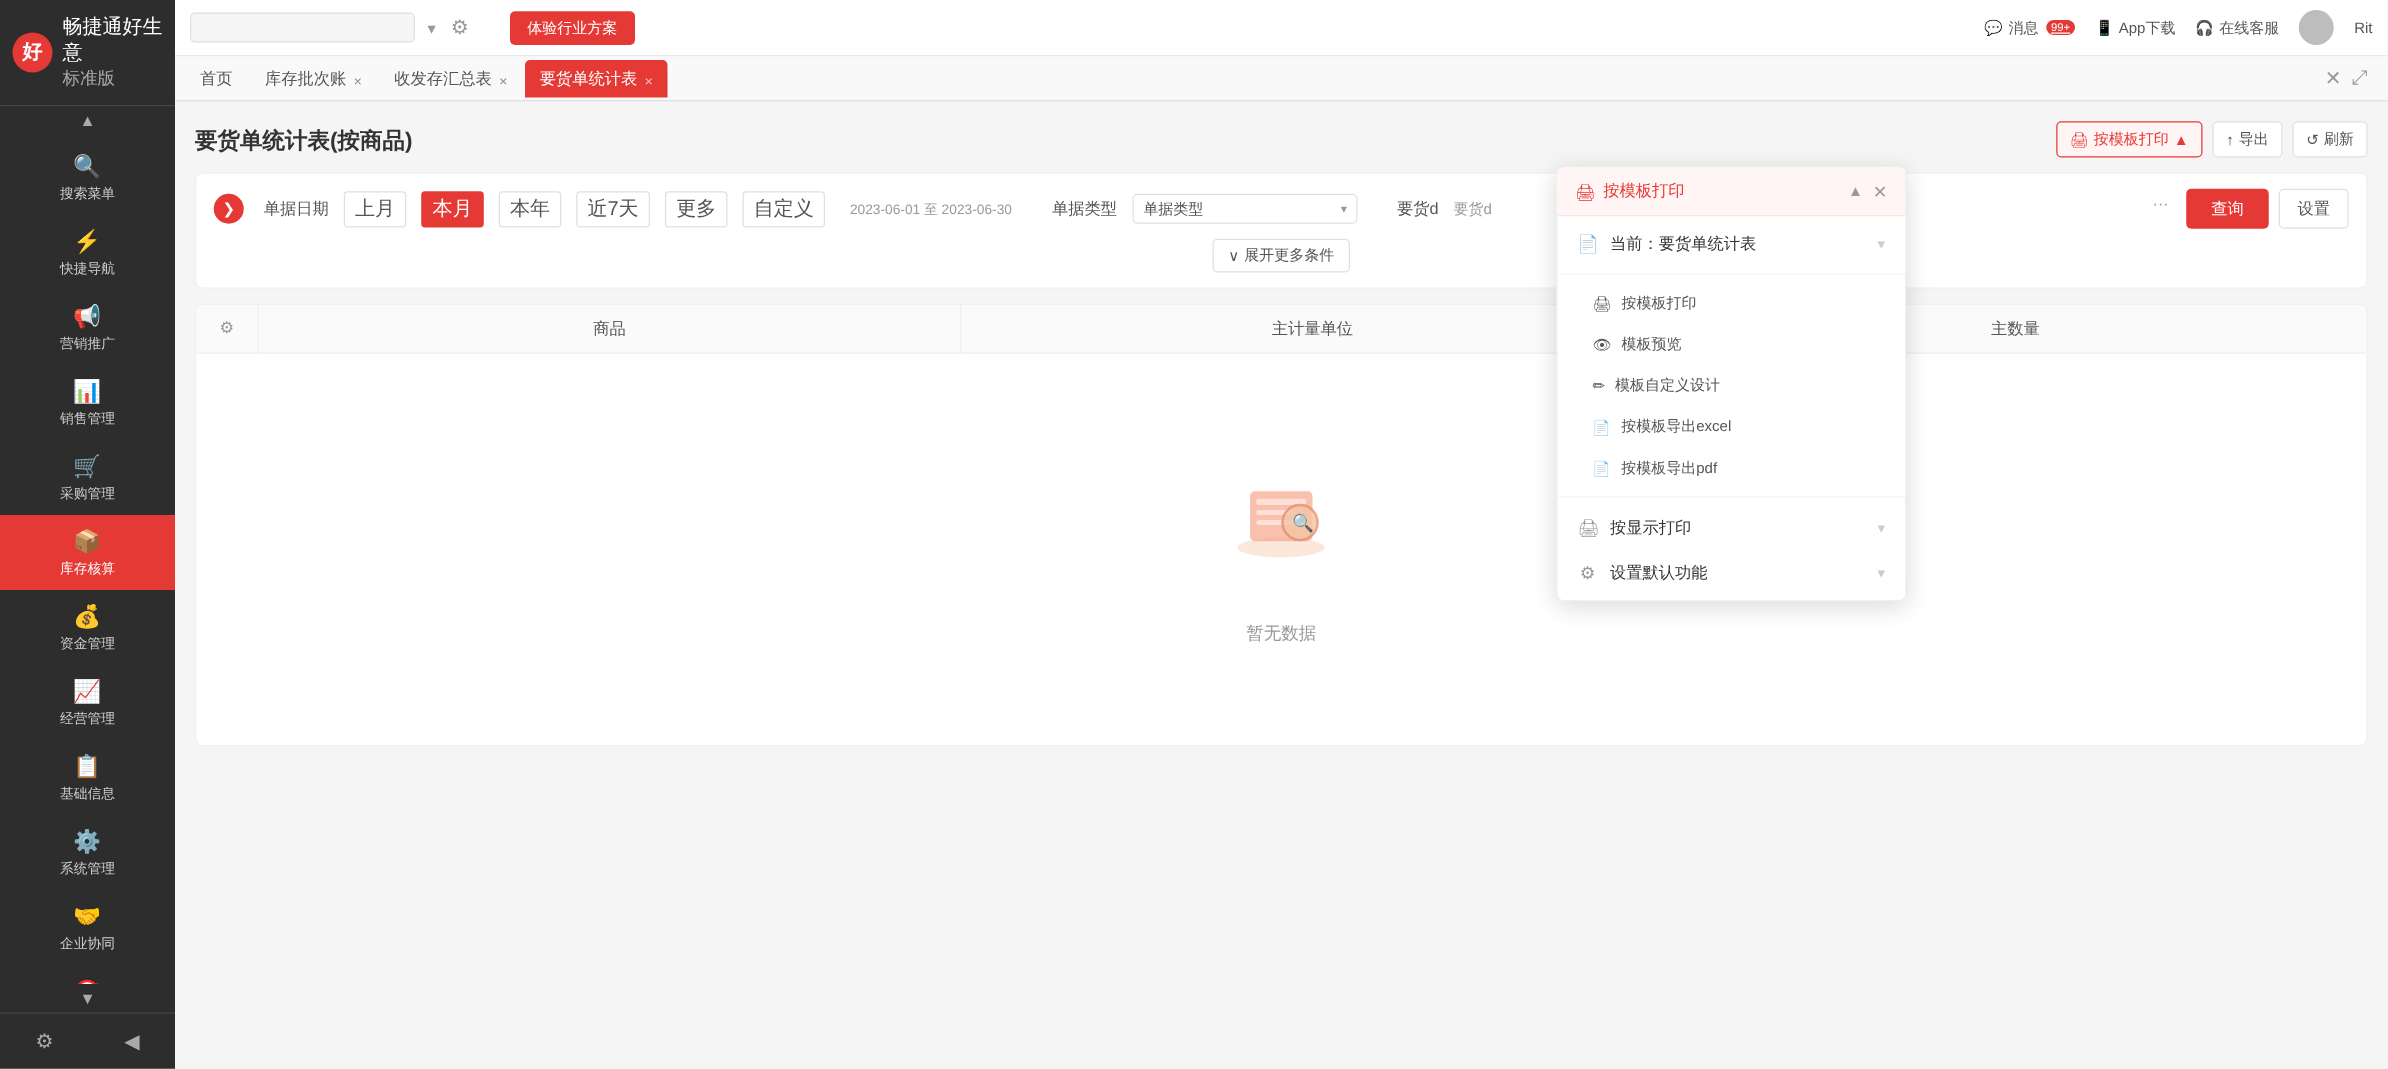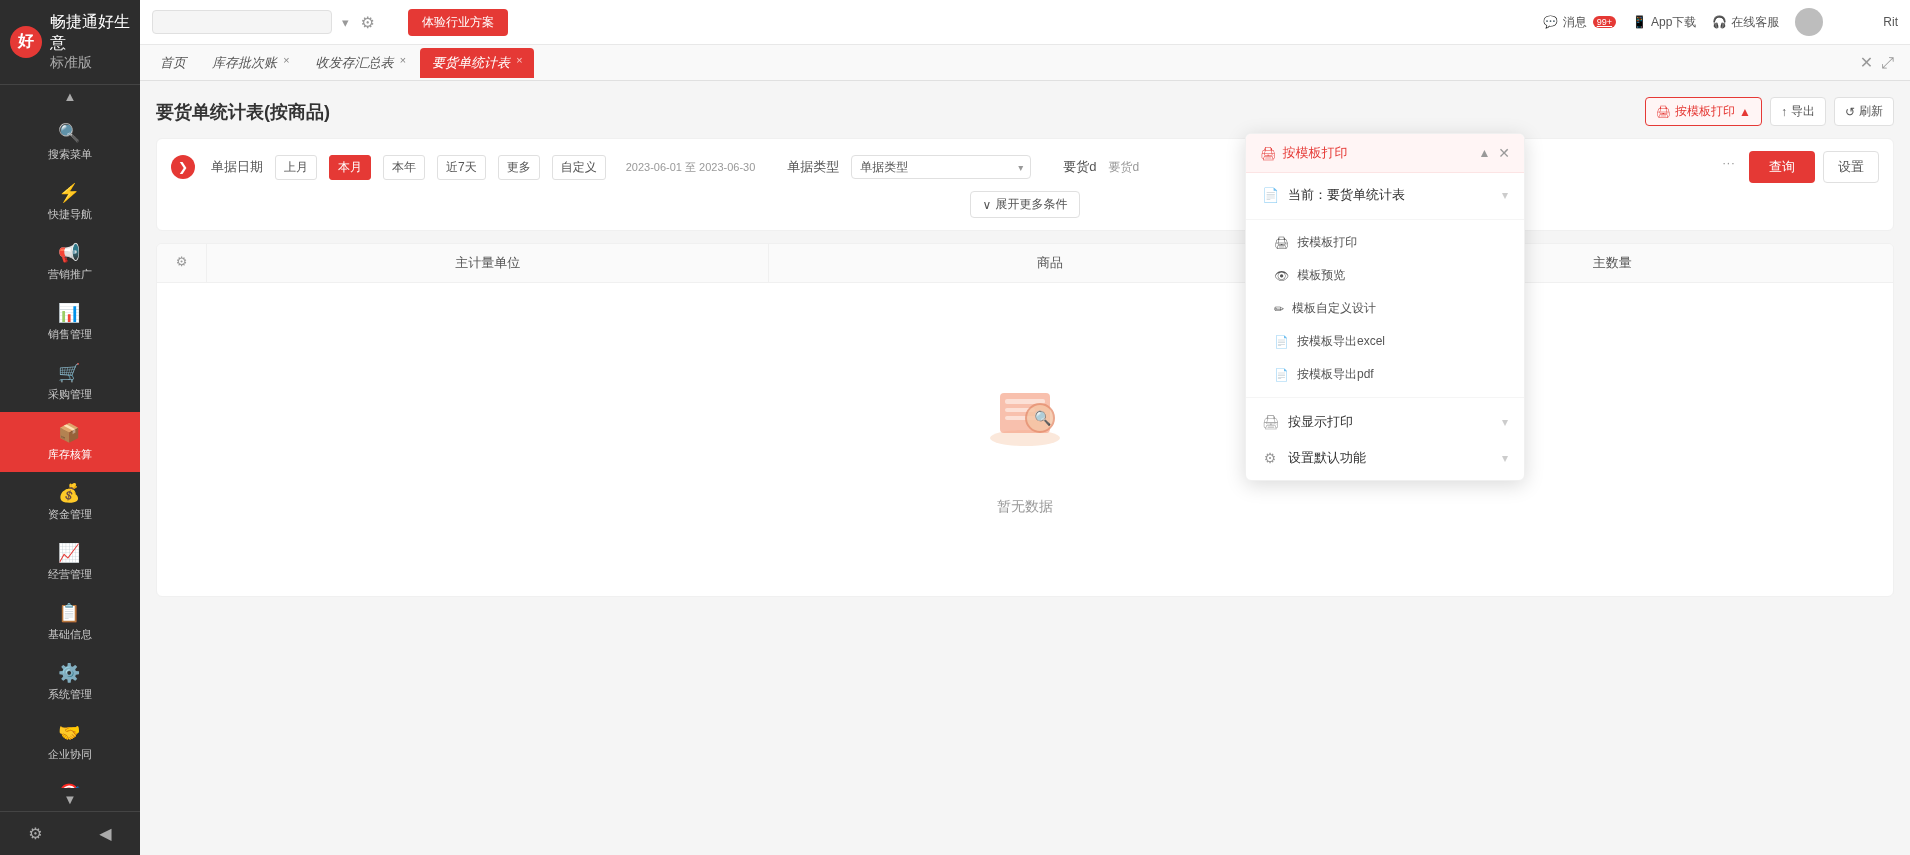--- a/index.html
+++ b/index.html
@@ -43,30 +43,30 @@
     .topbar-chevron { color: #999; cursor: pointer; margin-left: 2px; }
     .topbar-gear { color: #999; cursor: pointer; font-size: 16px; margin-left: 4px; }
     .topbar-btn {
       background: #e53935; color: white; border: none; border-radius: 4px; padding: 5px 14px; font-size: 12px; cursor: pointer; margin-left: 25px;
     }
     .topbar-spacer { flex: 1; }
     .topbar-action { display: flex; align-items: center; gap: 16px; color: #555; font-size: 12px; }
     .topbar-action-item { display: flex; align-items: center; gap: 4px; cursor: pointer; }
     .topbar-badge { background: #e53935; color: white; font-size: 9px; padding: 1px 4px; border-radius: 10px; margin-left: 2px; text-decoration: underline; }
     .topbar-avatar { width: 28px; height: 28px; background: #bdbdbd; border-radius: 50%; }
-    .topbar-username { color: #555; font-size: 12px; margin-left: 44px; }
+    .topbar-username { color: #555; font-size: 12px; }
 
     
     .tabbar {
       position: fixed; left: 140px; top: 45px; right: 0; height: 36px; background: #f9f9f9; border-bottom: 1px solid #e0e0e0;
       display: flex; align-items: center; padding: 0 8px; z-index: 98; gap: 2px;
     }
     .tab {
       padding: 6px 12px; font-size: 13px; cursor: pointer; color: #555; border-radius: 4px 4px 0 0;
-      display: flex; align-items: flex-start; gap: 6px; white-space: nowrap; font-style: italic;
+      display: flex; align-items: flex-end; gap: 6px; white-space: nowrap;
     }
     .tab.active { background: #e53935; color: white; }
     .tab-close { font-size: 11px; cursor: pointer; opacity: 0.7; }
     .tabbar-spacer { flex: 1; }
     .tabbar-icons { display: flex; align-items: center; gap: 8px; padding: 0 8px; color: #999; cursor: pointer; }
 
     
     .main-content {
       position: fixed; left: 140px; top: 81px; right: 0; bottom: 0; background: #f5f5f5; overflow: auto;
     }
@@ -90,21 +90,21 @@
     .filter-row { display: flex; align-items: center; gap: 12px; flex-wrap: wrap; margin-bottom: 8px; }
     .filter-row:last-child { margin-bottom: 0; }
     .filter-label { color: #555; font-size: 13px; white-space: nowrap; }
     .filter-expand { 
       display: flex; align-items: center; justify-content: center; color: #555; cursor: pointer; font-size: 12px; gap: 4px;
       border: 1px solid #e0e0e0; border-radius: 4px; padding: 4px 12px; background: #fff;
     }
     .filter-expand-row { display: flex; justify-content: center; margin-top: 6px; }
 
     .date-btn {
-      padding: 3px 8px; border: 1px solid #e0e0e0; border-radius: 3px; cursor: pointer; font-size: 12px; background: #fff; color: #555;
+      padding: 3px 8px; border: 1px solid #e0e0e0; border-radius: 3px; cursor: pointer; font-size: 16px; background: #fff; color: #555;
     }
     .date-btn.active { background: #e53935; color: white; border-color: #e53935; }
     .date-range { font-size: 11px; color: #999; margin-left: 8px; }
 
     .filter-select {
       border: 1px solid #e0e0e0; border-radius: 4px; padding: 4px 28px 4px 8px; font-size: 12px; color: #555; background: #fff; cursor: pointer; appearance: none; min-width: 180px;
     }
     .select-wrapper { position: relative; display: inline-block; }
     .select-arrow { position: absolute; right: 8px; top: 50%; transform: translateY(-50%); color: #999; pointer-events: none; font-size: 10px; }
 
@@ -334,22 +334,22 @@
         <button class="filter-expand">
           <span>∨</span>
           <span>展开更多条件</span>
         </button>
       </div>
     </div>
 
     <div class="data-table">
       <div class="table-header">
         <div class="th th-settings">⚙</div>
+        <div class="th">商品</div>
         <div class="th">主计量单位</div>
-        <div class="th">商品</div>
         <div class="th">主数量</div>
       </div>
 
       <div class="empty-state">
         <div class="empty-icon">
           <svg width="100" height="100" viewBox="0 0 100 100" xmlns="http://www.w3.org/2000/svg">
             <ellipse cx="50" cy="75" rx="35" ry="8" fill="#f5c5a5" opacity="0.4"></ellipse>
             <rect x="25" y="30" width="50" height="40" rx="4" fill="#f5a58a" opacity="0.7"></rect>
             <rect x="30" y="36" width="40" height="5" rx="2" fill="#fff" opacity="0.5"></rect>
             <rect x="30" y="45" width="30" height="4" rx="2" fill="#fff" opacity="0.5"></rect>

